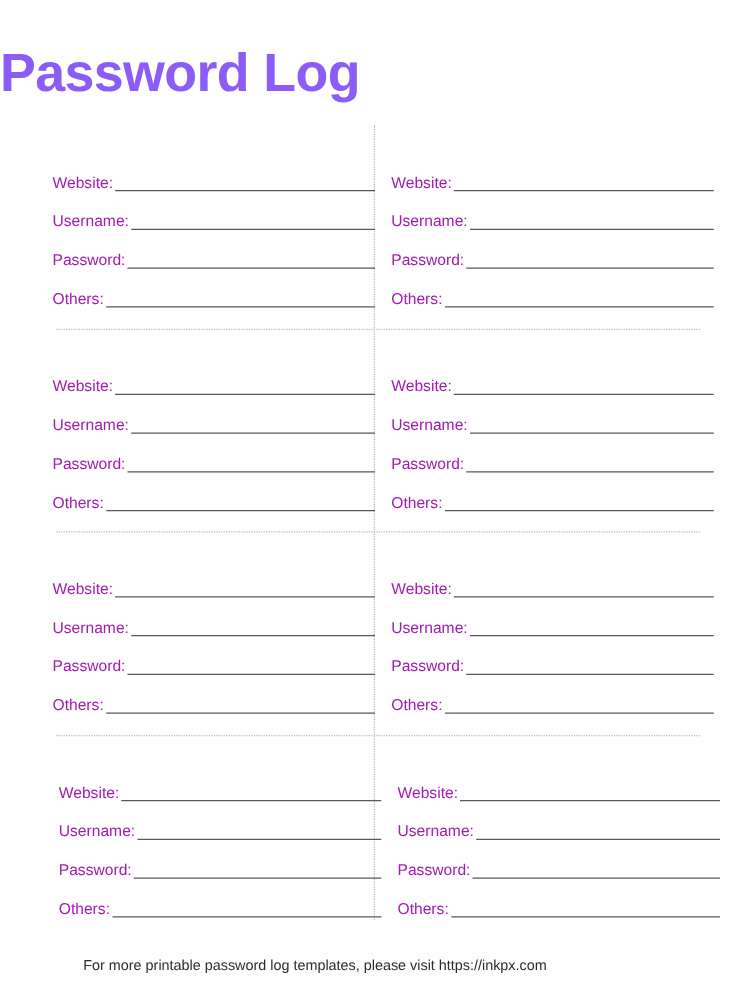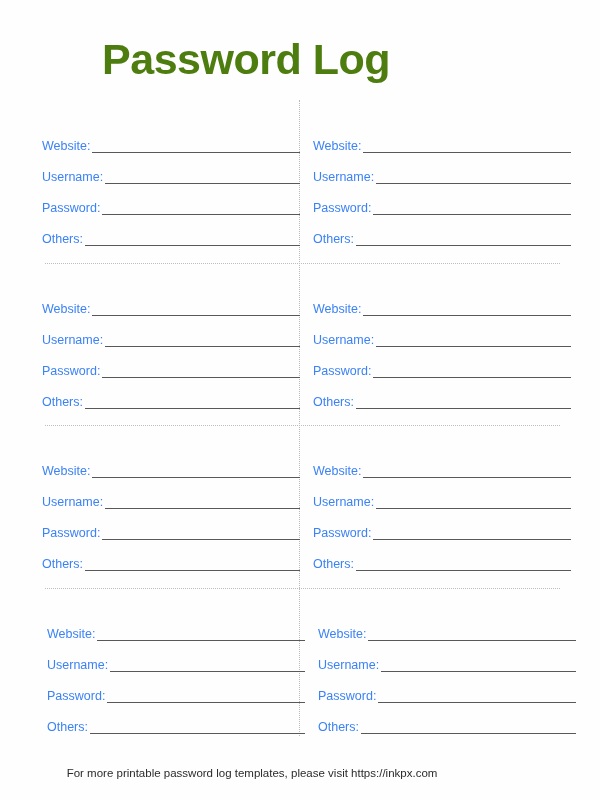--- a/index.html
+++ b/index.html
@@ -21,25 +21,24 @@
     inset: 0;
     background: #fefefe;
   }
 
   
   .title {
     position: absolute;
     top: 36px;
     left: 0;
     width: 492px;
-    text-align: center;
     font-size: 43px;
     font-weight: bold;
     letter-spacing: -0.5px;
-    color: #4d7c0f;
+    color: #8b5cf6;
     line-height: 1.1;
     white-space: nowrap;
   }
 
   
   .v-divider {
     position: absolute;
     left: 299px;
     top: 100px;
     width: 0px;
@@ -79,21 +78,21 @@
   .field {
     display: flex;
     align-items: flex-end;
     height: 31px;
     white-space: nowrap;
   }
 
   .field-label {
     font-size: 12.5px;
     line-height: 15px;
-    color: #3b82f6;
+    color: #a21caf;
     flex: 0 0 auto;
     padding-bottom: 1px;
   }
 
   .field-line {
     flex: 1 1 auto;
     height: 0;
     margin-left: 2px;
     margin-bottom: 2px;
     border-bottom: 1.5px solid #585858;

